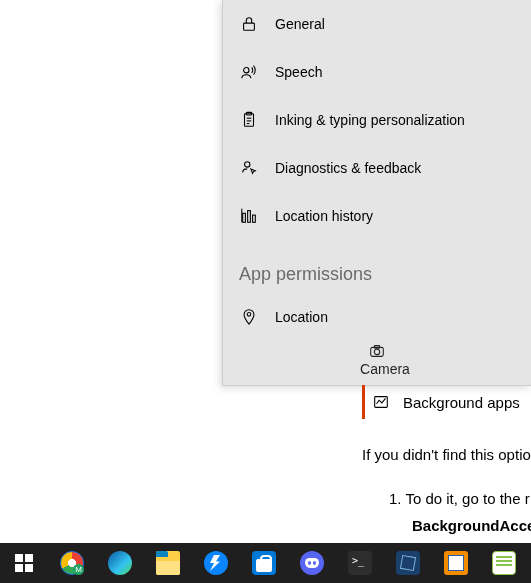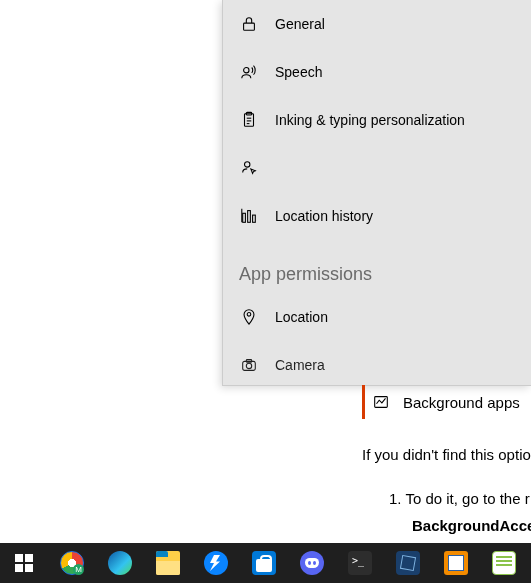--- a/index.html
+++ b/index.html
@@ -40,21 +40,21 @@
       align-items: center;
       justify-content: center;
       color: #000;
     }
     .nav-icon svg { width: 18px; height: 18px; stroke: #000; fill: none; stroke-width: 1.2; }
     .section-header {
       padding: 24px 16px 8px 16px;
       font-size: 18px;
       color: #6b6b6b;
     }
-    .camera-cut { opacity: 0.85; }
+    .camera-cut { opacity: 0.85; flex-direction: column; }
 
     .bg-apps-row {
       position: absolute;
       left: 362px;
       top: 385px;
       height: 34px;
       width: 169px;
       display: flex;
       align-items: center;
       padding-left: 6px;
@@ -184,20 +184,21 @@
   </div>
 
   <div class="nav-item">
     <span class="nav-icon">
       <svg viewBox="0 0 20 20">
           <circle cx="8" cy="6" r="3"></circle>
           <path d="M3 15c0-2.5 2.2-4 5-4"></path>
           <path d="M12 11l2 5 1-2 2-1z"></path>
         </svg>
     </span>
+    <span>Diagnostics &amp; feedback</span>
   </div>
 
   <div class="nav-item">
     <span class="nav-icon">
       <svg viewBox="0 0 20 20">
           <rect x="3" y="7" width="3" height="10"></rect>
           <rect x="8.5" y="4" width="3" height="13"></rect>
           <rect x="14" y="9" width="3" height="8"></rect>
           <line x1="2" y1="2" x2="2" y2="17"></line>
         </svg>

